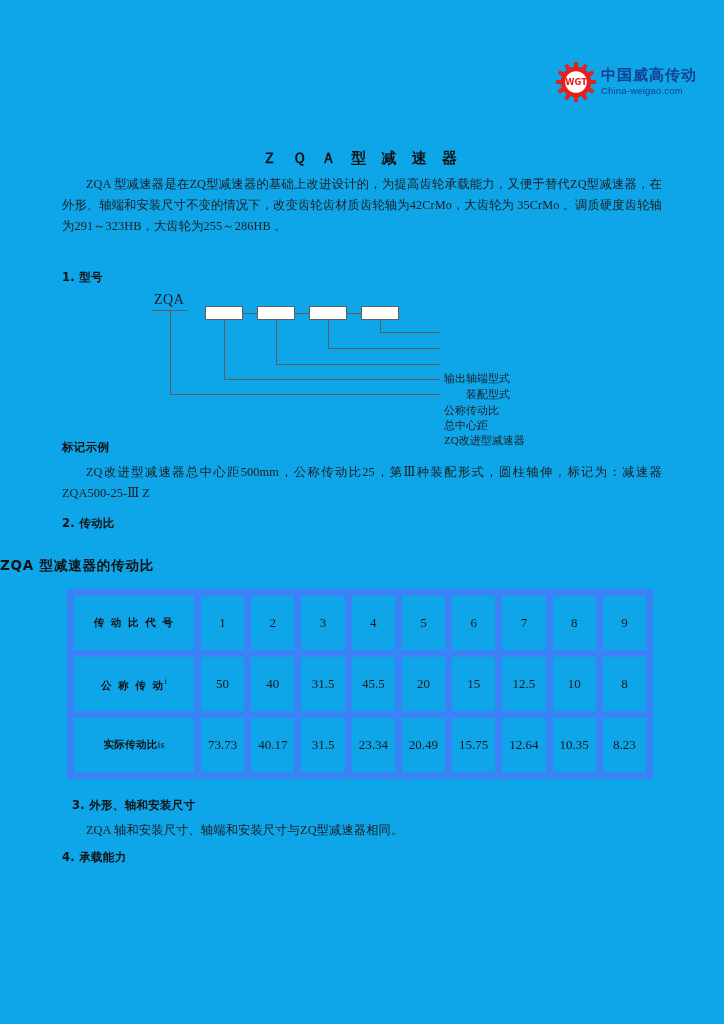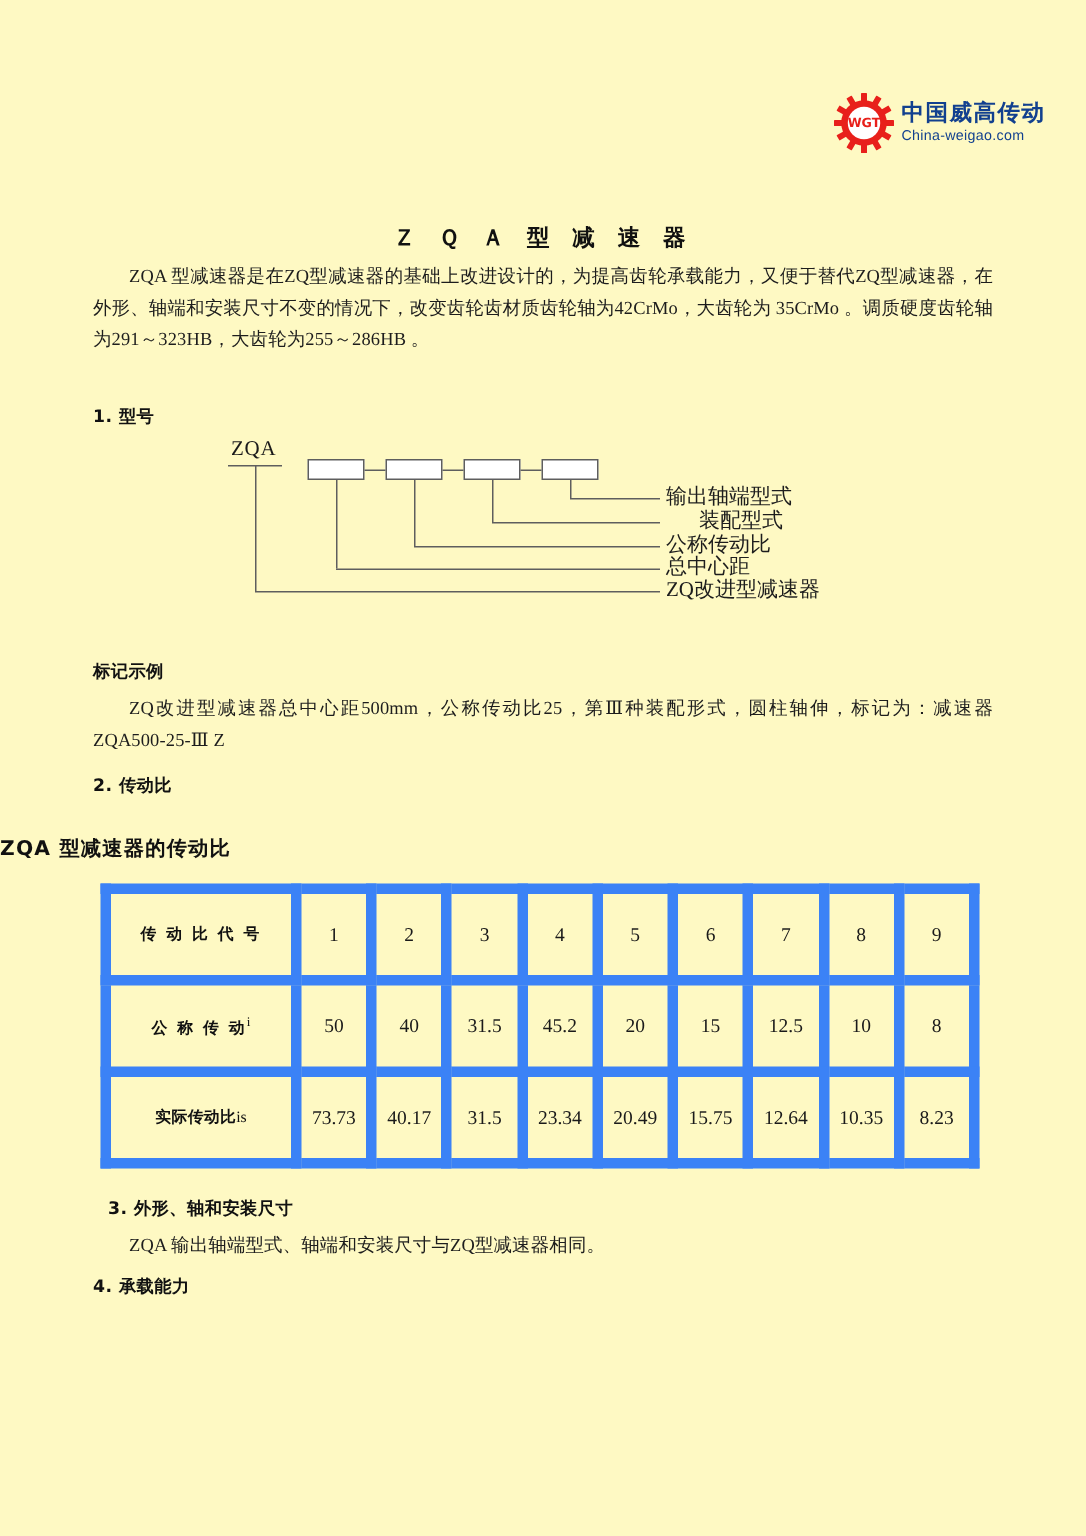--- a/index.html
+++ b/index.html
@@ -14,21 +14,21 @@
     position: relative;
     overflow: hidden;
     font-family: "Liberation Serif", "DejaVu Serif", serif;
     color: #1a1a1a;
     -webkit-font-smoothing: antialiased;
   }
 
   .page {
     position: absolute;
     inset: 0;
-    background: #fef9c3;
+    background: #0ea5e9;
   }
 
   
   .logo-block {
     position: absolute;
     left: 556px;
     top: 62px;
     display: flex;
     flex-direction: column;
     align-items: flex-start;
@@ -130,25 +130,26 @@
     height: 14px;
     border: 1px solid #5e5e5e;
     box-sizing: border-box;
     background: #fff;
   }
   .vline { position: absolute; width: 1px; background: #5e5e5e; }
   .hline { position: absolute; height: 1px; background: #5e5e5e; }
 
   .diag-label {
     position: absolute;
-    font-size: 14px;
+    font-size: 11px;
     line-height: 12px;
     white-space: nowrap;
     color: #1d1d1d;
     font-family: "Liberation Serif", serif;
+    margin-top: 46px;
   }
 
   
   .table-title {
     position: absolute;
     left: 0;
     top: 557px;
     width: 724px;
     text-align: left;
     font-family: "DejaVu Sans", "Liberation Sans", sans-serif;
@@ -298,21 +299,21 @@
         <td>6</td>
         <td>7</td>
         <td>8</td>
         <td>9</td>
       </tr>
       <tr>
         <td class="rowhead"><span>公 称 传 动</span><sup>i</sup></td>
         <td>50</td>
         <td>40</td>
         <td>31.5</td>
-        <td>45.2</td>
+        <td>45.5</td>
         <td>20</td>
         <td>15</td>
         <td>12.5</td>
         <td>10</td>
         <td>8</td>
       </tr>
       <tr>
         <td class="rowhead tight"><span>实际传动比</span><span class="sub-i">is</span></td>
         <td>73.73</td>
         <td>40.17</td>
@@ -321,18 +322,18 @@
         <td>20.49</td>
         <td>15.75</td>
         <td>12.64</td>
         <td>10.35</td>
         <td>8.23</td>
       </tr>
     </tbody>
   </table>
 
   <div class="sec-head" style="left:72px; top:798px;">3. 外形、轴和安装尺寸</div>
-  <div class="para" style="left:62px; top:820px; width:600px; text-indent:24px;">ZQA 输出轴端型式、轴端和安装尺寸与ZQ型减速器相同。</div>
+  <div class="para" style="left:62px; top:820px; width:600px; text-indent:24px;">ZQA 轴和安装尺寸、轴端和安装尺寸与ZQ型减速器相同。</div>
 
   <div class="sec-head" style="left:62px; top:850px;">4. 承载能力</div>
 
 
 </div>
 
 </body></html>

